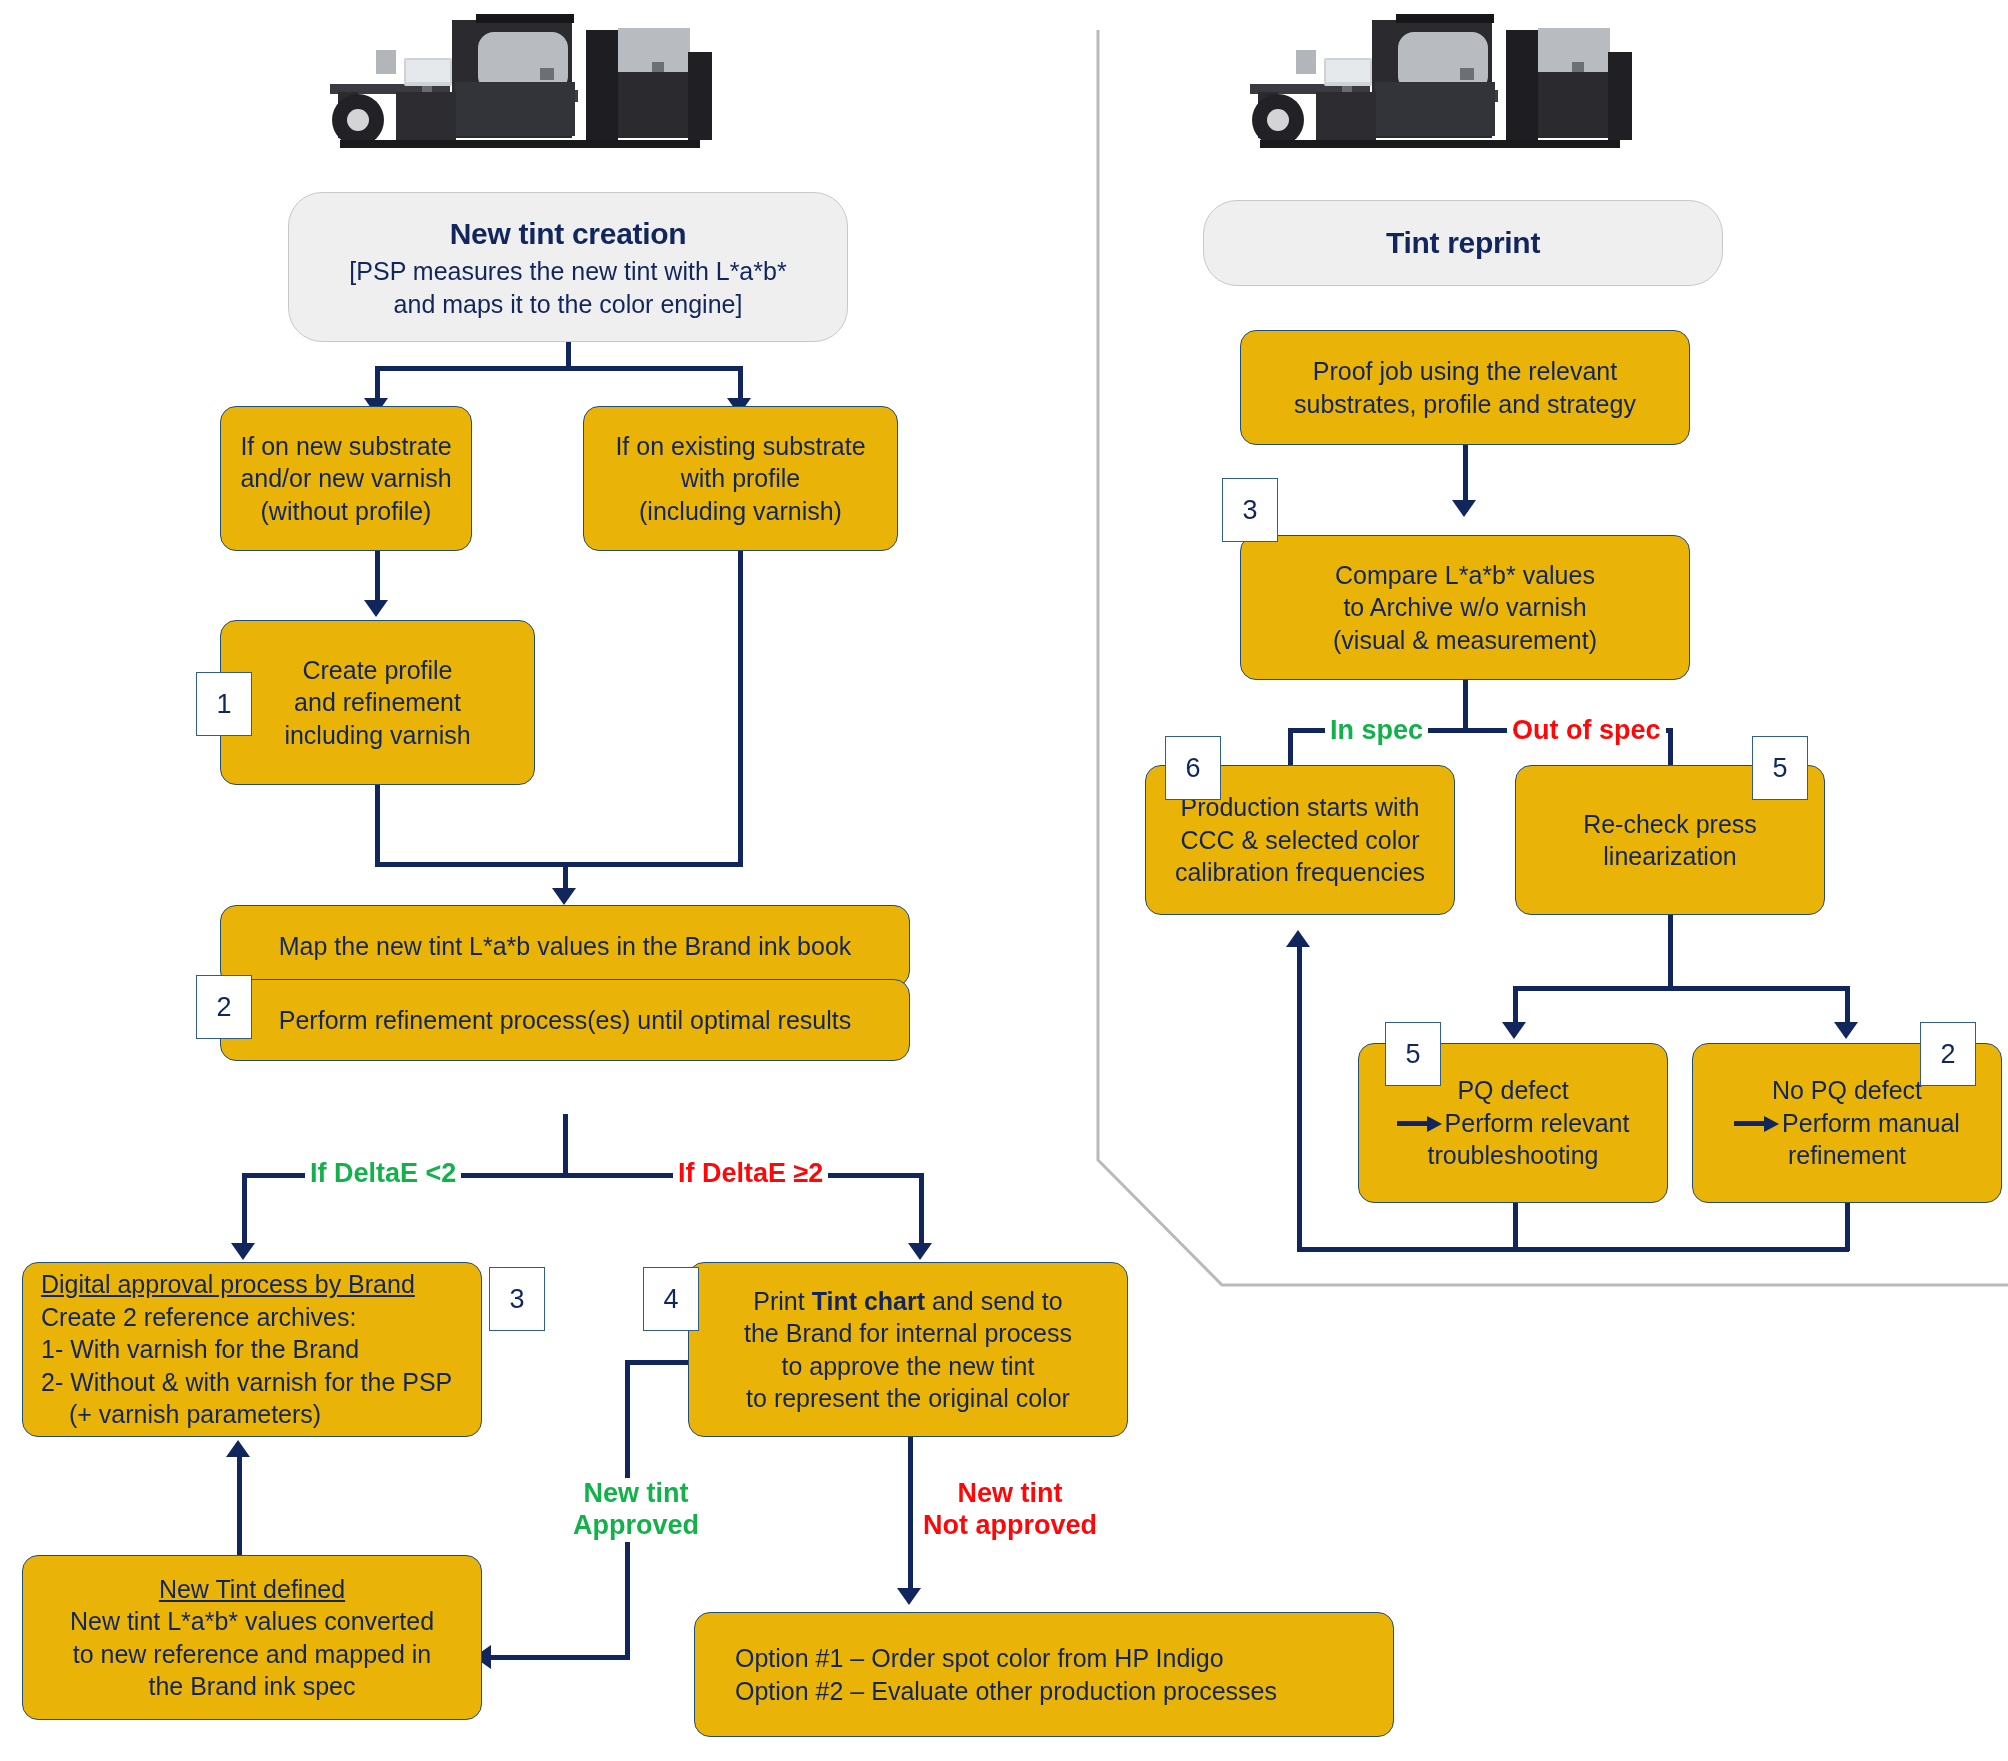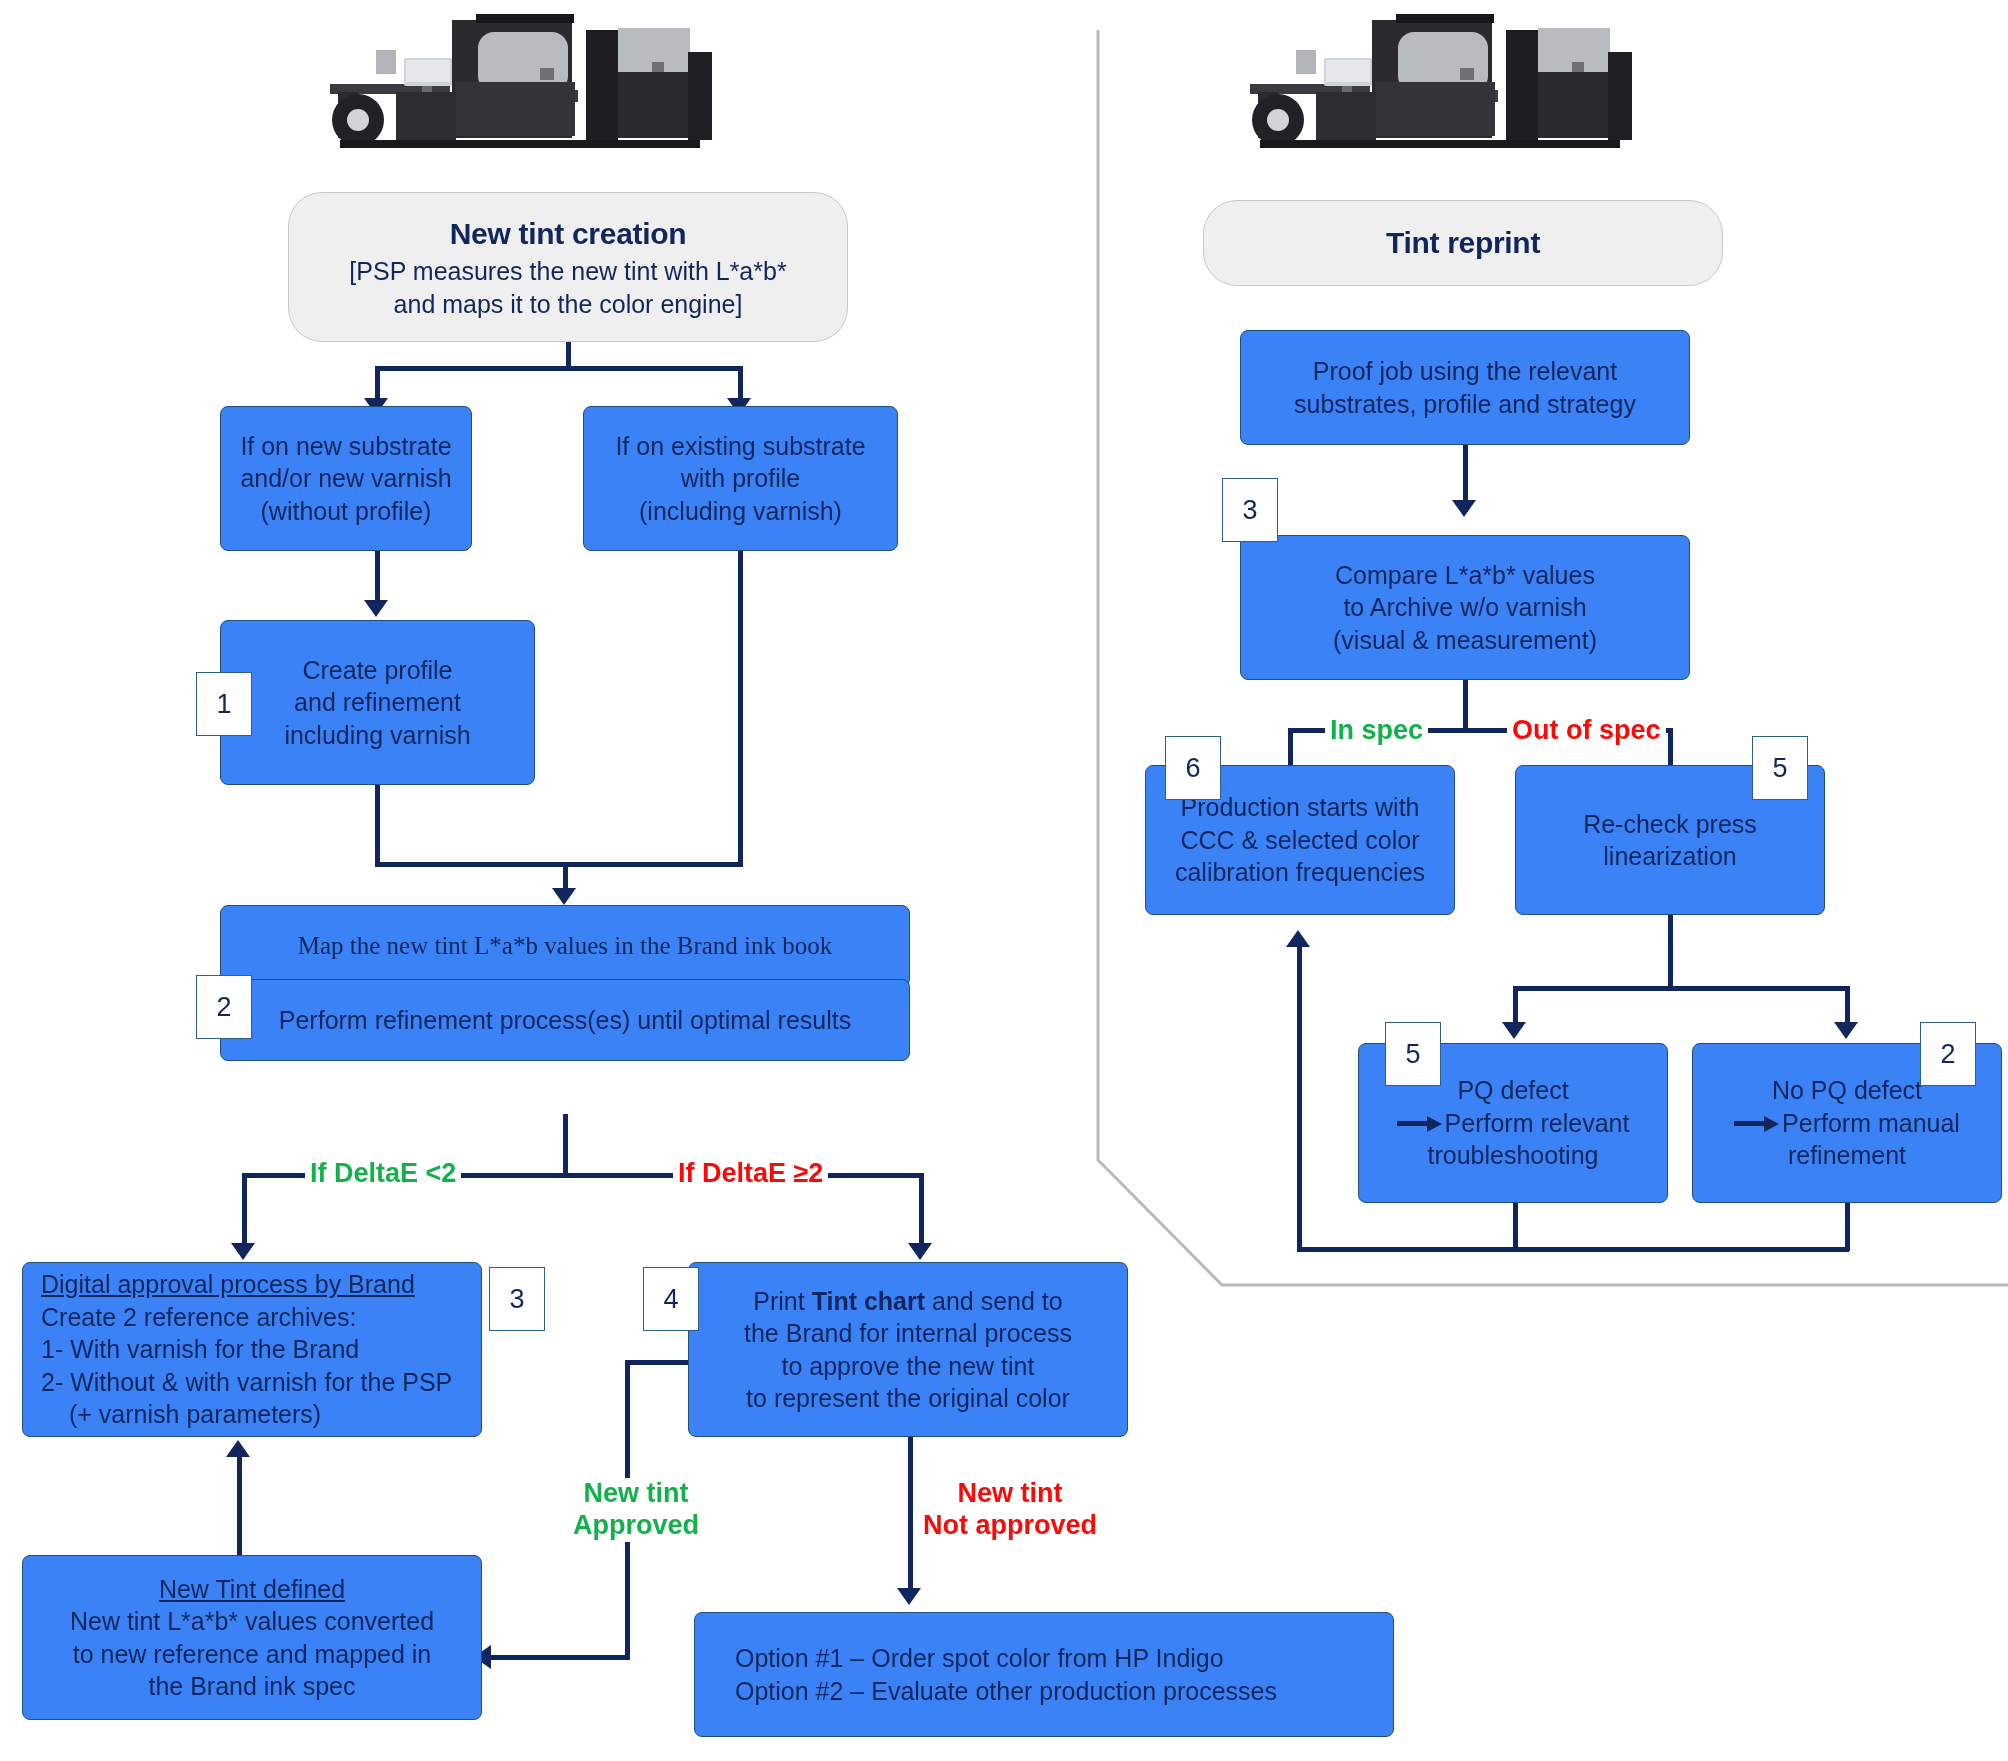--- a/index.html
+++ b/index.html
@@ -9,23 +9,23 @@
     font-family:"Liberation Sans", sans-serif;
     position:relative;
     overflow:hidden;
   }
   .stage{position:absolute;left:0;top:0;width:2008px;height:1761px;}
 
   
   .node{
     position:absolute;
     box-sizing:border-box;
-    background:#3b82f6;
+    background:#eab308;
     border:1.6px solid #1f4e79;
-    border-radius:8px;
+    border-radius:16px;
     color:#10265c;
     font-size:25px;
     line-height:1.30;
     display:flex;
     align-items:center;
     justify-content:center;
     text-align:center;
     padding:6px 12px;
     z-index:4;
   }
@@ -215,21 +215,21 @@
 including varnish</span>
   </div>
   <div class="badge" style="left:196px;top:672px;">1</div>
 
   <div class="ln lnv" style="left:375px;top:785px;height:82px;"></div>
   <div class="ln lnv" style="left:738px;top:551px;height:316px;"></div>
   <div class="ln lnh" style="left:375px;top:862px;width:368px;"></div>
   <div class="ln lnv" style="left:563px;top:862px;height:32px;"></div>
   <div class="arw down" style="left:552px;top:888px;"></div>
 
-  <div class="node" style="left:220px;top:905px;width:690px;height:82px;font-family:Liberation Serif, serif;">
+  <div class="node" style="left:220px;top:905px;width:690px;height:82px;">
     <span>Map the new tint L*a*b values in the Brand ink book</span>
   </div>
 
   <div class="ln lnv" style="left:563px;top:987px;height:32px;"></div>
   <div class="arw down" style="left:552px;top:1014px;"></div>
 
   <div class="node" style="left:220px;top:979px;width:690px;height:82px;">
     <span>Perform refinement process(es) until optimal results</span>
   </div>
   <div class="badge" style="left:196px;top:975px;">2</div>

